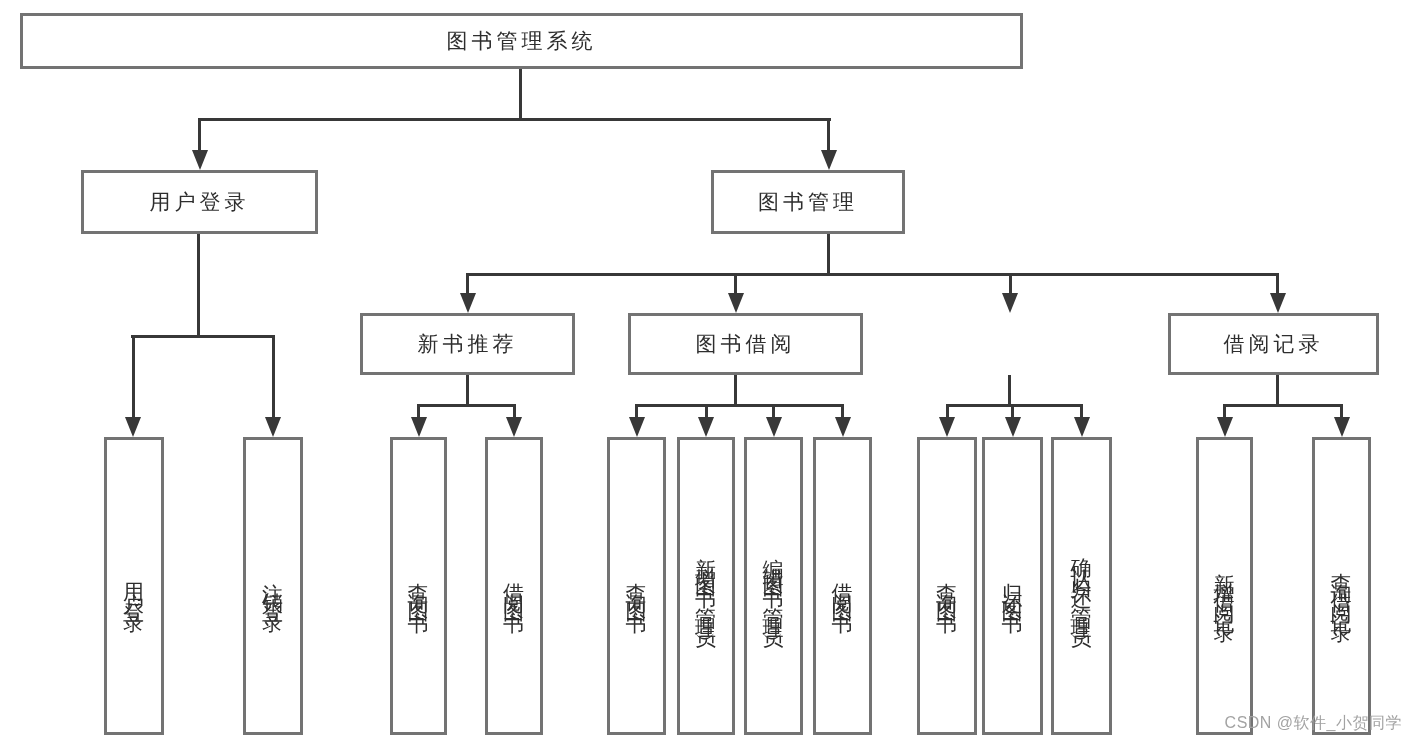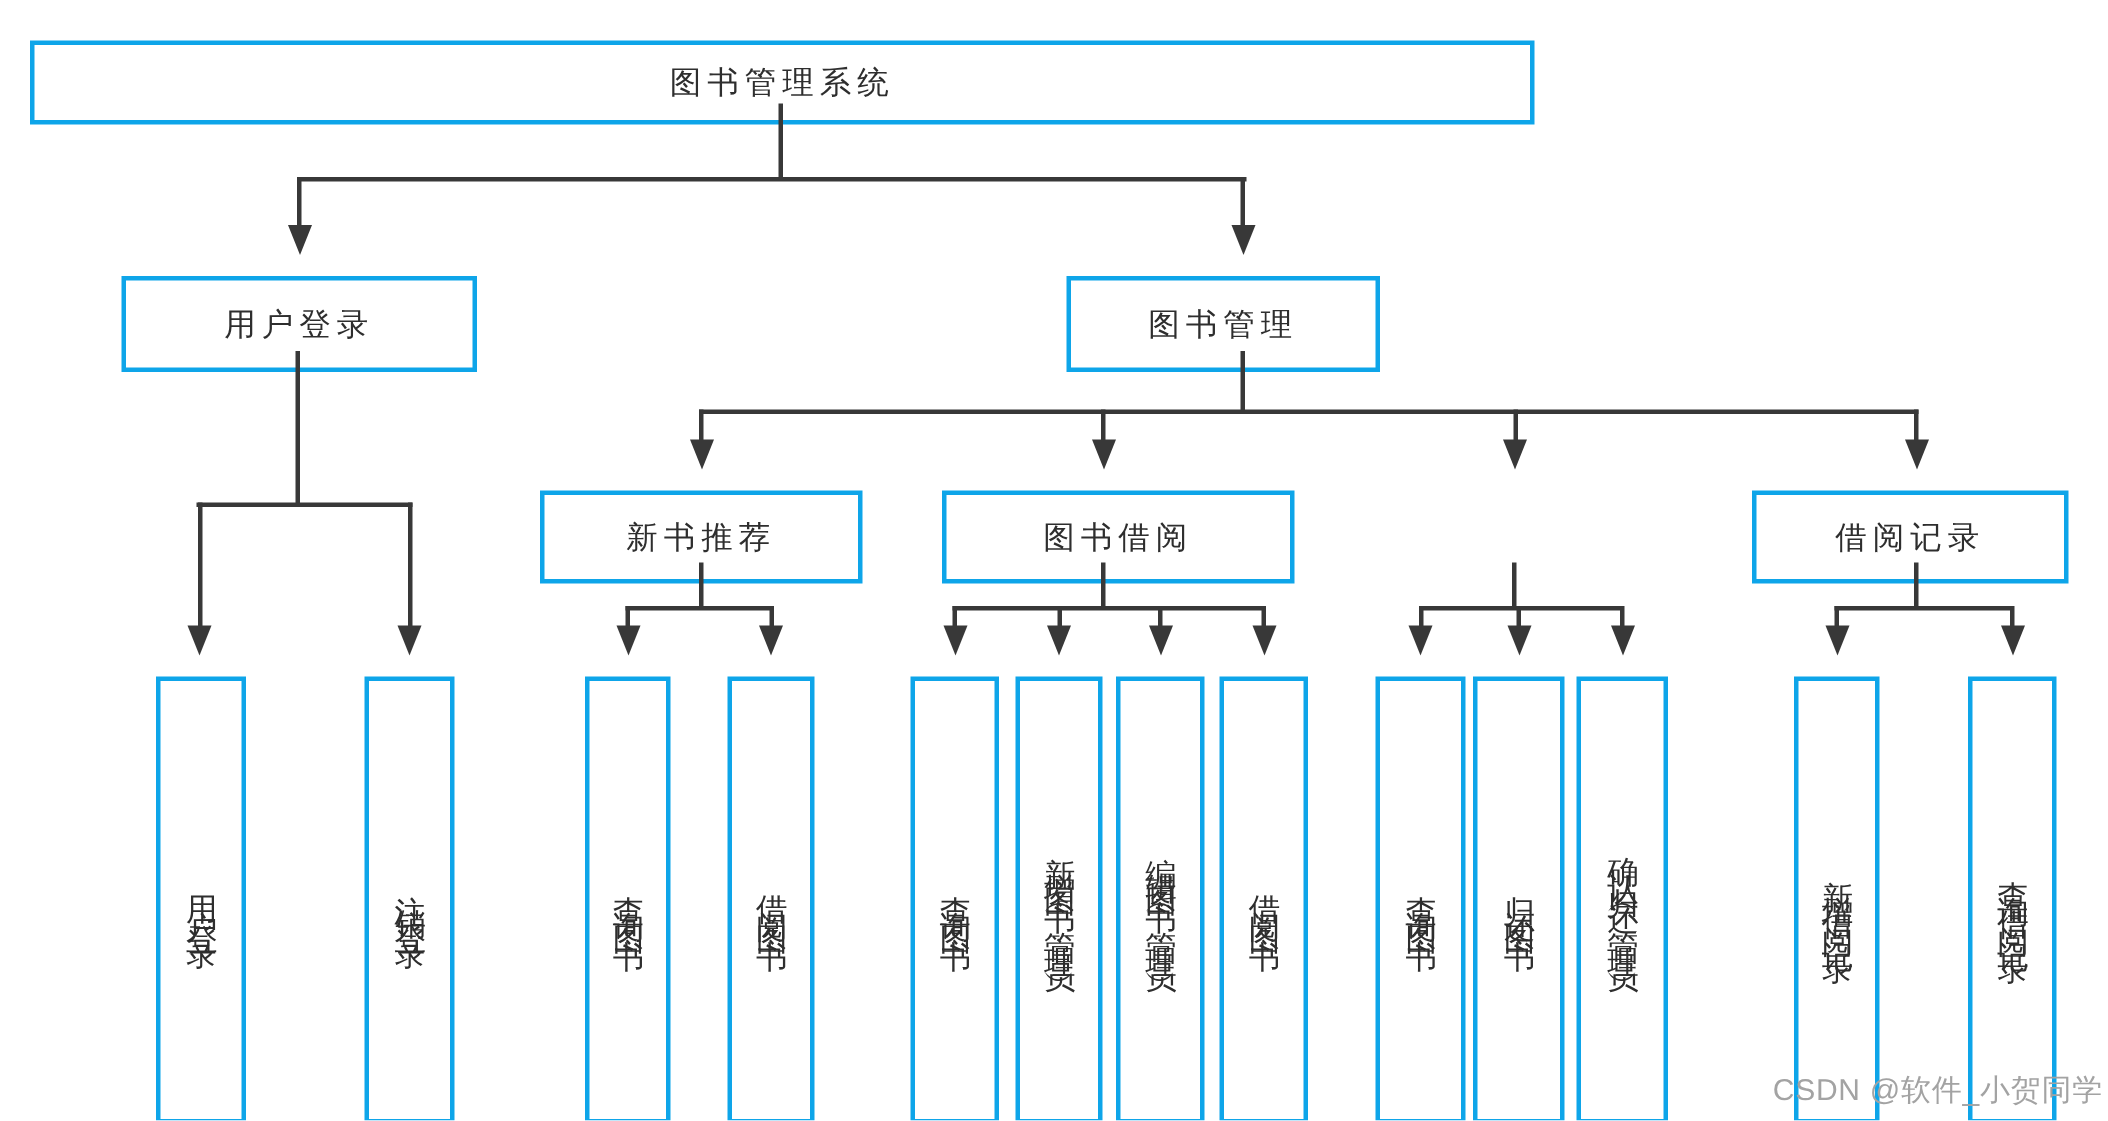--- a/index.html
+++ b/index.html
@@ -6,27 +6,26 @@
   .canvas {
     position:relative;
     width:1405px; height:747px;
     background:#ffffff;
     font-family:"Liberation Sans","DejaVu Sans",sans-serif;
     overflow:hidden;
   }
   .box {
     position:absolute;
     box-sizing:border-box;
-    border:3px solid #0ea5e9;
+    border:3px solid #737373;
     background:#ffffff;
     color:#2e2e2e;
     display:flex;
     align-items:center;
     justify-content:center;
-    margin-top:14px;
   }
   .h {
     font-size:21px;
     letter-spacing:4px;
     white-space:nowrap;
   }
   .v {
     writing-mode:vertical-rl;
     text-orientation:mixed;
     font-size:21px;
@@ -38,21 +37,21 @@
   .arrow {
     position:absolute;
     width:0; height:0;
     border-left:8px solid transparent;
     border-right:8px solid transparent;
     border-top:20px solid #383838;
   }
   .watermark {
     position:absolute;
     top:713px; right:3px;
-    font-size:20px;
+    font-size:16px;
     color:#a3a3a3;
     letter-spacing:0.5px;
     white-space:nowrap;
     z-index:5;
   }
 </style>
 </head>
 <body>
 
 <div class="canvas">
@@ -60,21 +59,21 @@
   <div class="box h" style="left:20px;top:13px;width:1003px;height:56px">图书管理系统</div>
 
   <div class="vline" style="left:519px;top:69px;height:51px"></div>
   <div class="hline" style="left:198px;top:118px;width:633px"></div>
   <div class="vline" style="left:198px;top:118px;height:36px"></div>
   <div class="arrow" style="left:192px;top:150px"></div>
   <div class="vline" style="left:827px;top:118px;height:36px"></div>
   <div class="arrow" style="left:821px;top:150px"></div>
 
   <div class="box h" style="left:81px;top:170px;width:237px;height:64px">用户登录</div>
-  <div class="box h" style="left:711px;top:170px;width:209px;height:64px">图书管理</div>
+  <div class="box h" style="left:711px;top:170px;width:194px;height:64px">图书管理</div>
 
   <div class="vline" style="left:197px;top:234px;height:102px"></div>
   <div class="hline" style="left:131px;top:335px;width:144px"></div>
   <div class="vline" style="left:132px;top:335px;height:84px"></div>
   <div class="arrow" style="left:125px;top:417px"></div>
   <div class="vline" style="left:272px;top:335px;height:84px"></div>
   <div class="arrow" style="left:265px;top:417px"></div>
 
   <div class="vline" style="left:827px;top:234px;height:41px"></div>
   <div class="hline" style="left:466px;top:273px;width:813px"></div>

